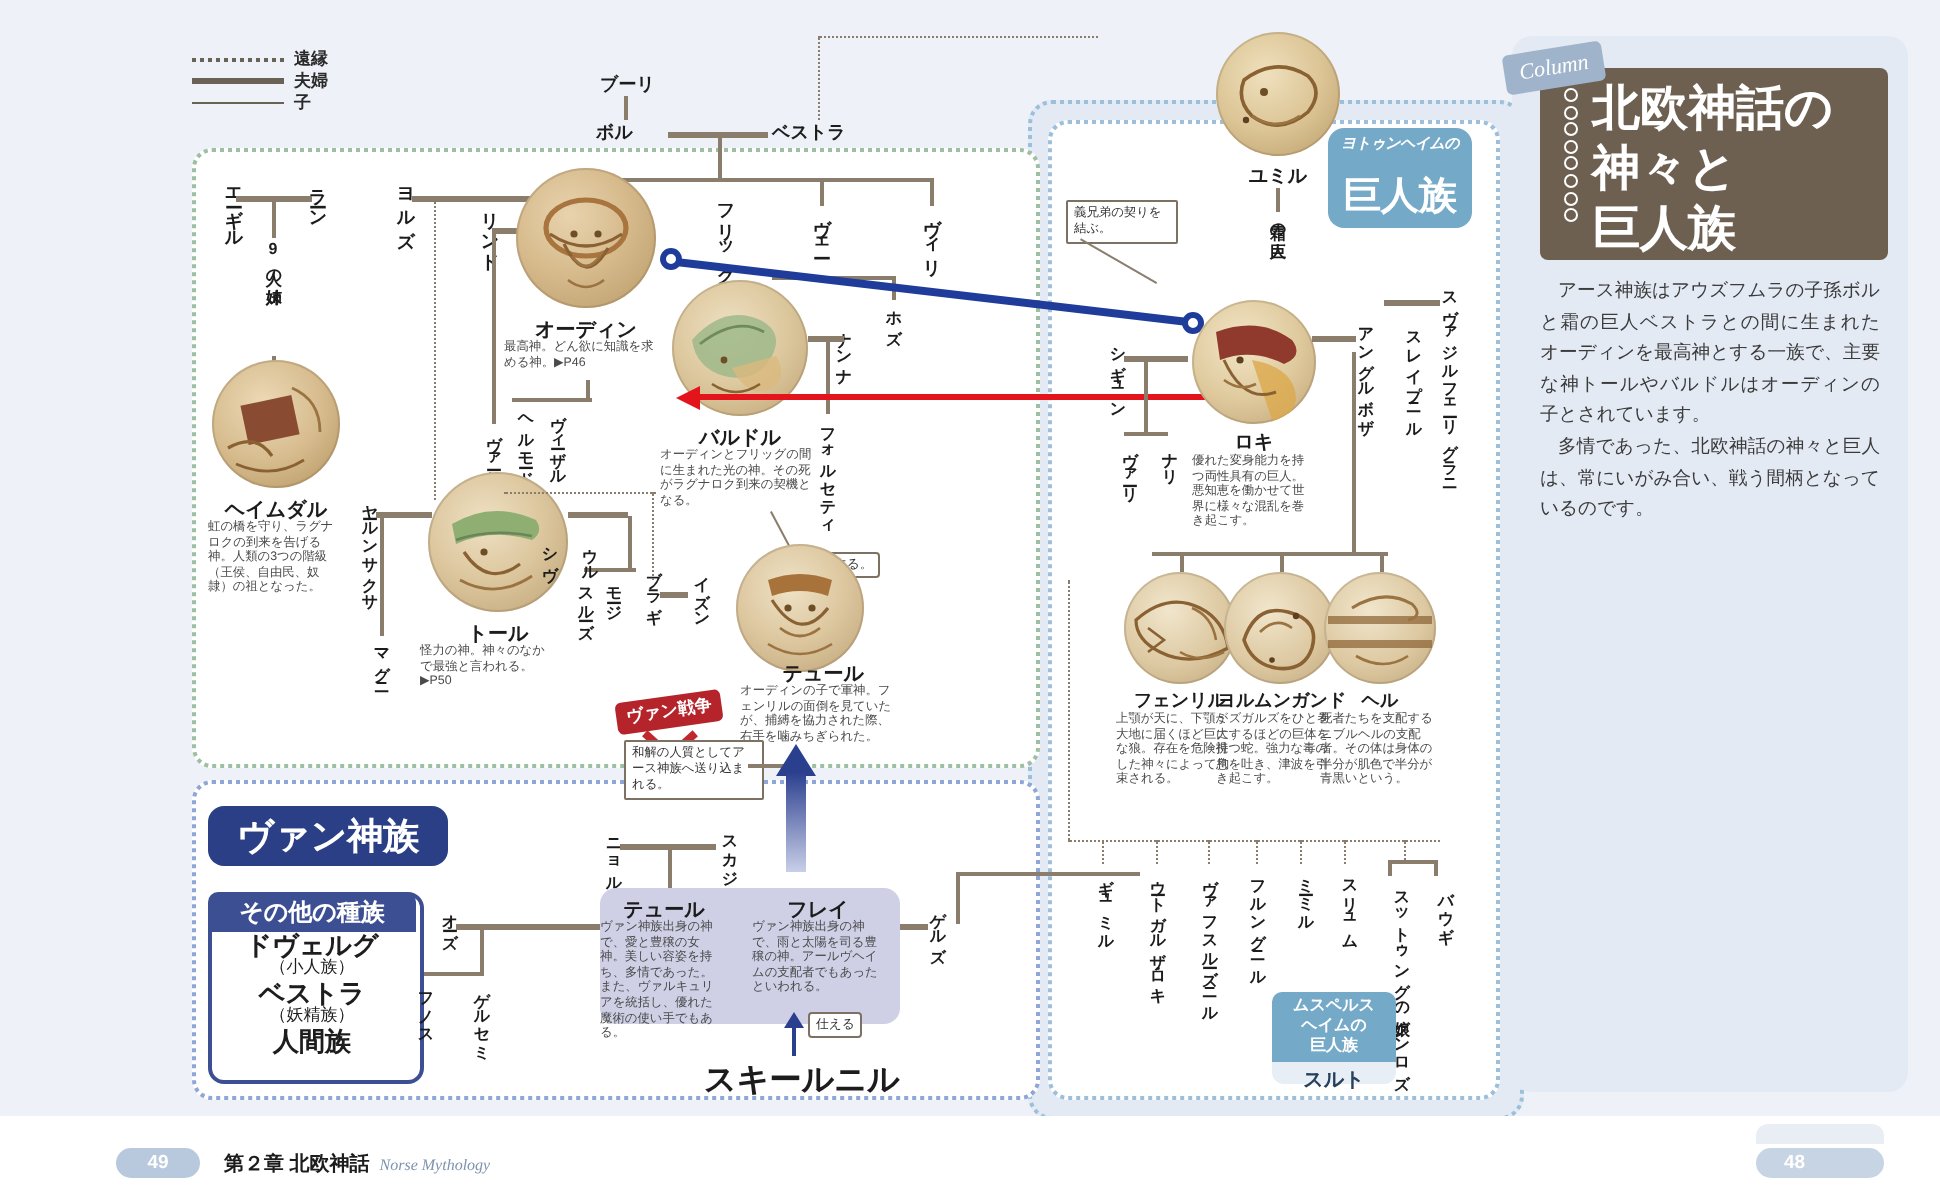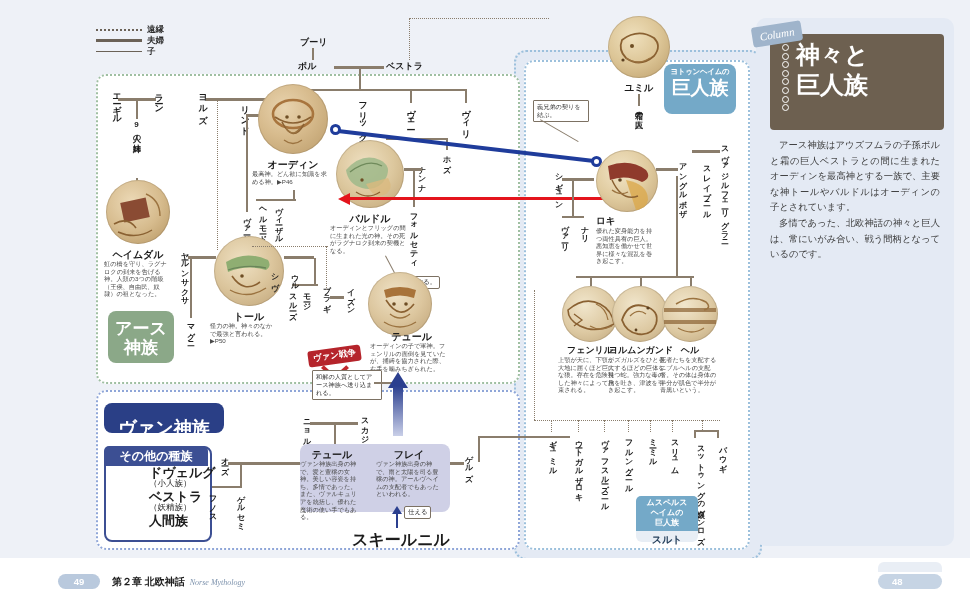--- a/index.html
+++ b/index.html
@@ -31,34 +31,34 @@
     background:#e4eaf4;border:2px dotted #9cc0dc;border-radius:12px;}
   .other-panel{left:104px;top:446px;width:104px;height:92px;
     background:#fff;border:2px solid #3c4f93;border-radius:8px;}
   
   .badge{position:absolute;border-radius:8px;text-align:center;
     font-weight:bold;color:#fff;line-height:1.12;}
   .badge-aesir{left:108px;top:311px;width:66px;height:52px;
     background:#8ba888;font-size:17px;padding-top:8px;box-sizing:border-box;
     color:#fff;}
   .badge-vanir{left:104px;top:403px;width:120px;height:30px;
-    background:#2a3f86;font-size:18px;padding-top:15px;box-sizing:border-box;}
+    background:#2a3f86;font-size:18px;padding-top:5px;box-sizing:border-box;}
   .badge-jotun{left:664px;top:64px;width:72px;height:50px;
     background:#74a9c8;font-size:19px;padding-top:4px;box-sizing:border-box;}
-  .badge-jotun .small{display:block;font-size:7.5px;letter-spacing:-.3px;margin-bottom:1px;}
+  .badge-jotun .small{display:block;font-size:7.5px;letter-spacing:-.3px;margin-bottom:12px;font-style:italic;}
   .badge-musp{position:absolute;left:636px;top:496px;width:62px;height:46px;
     background:#e8eef5;border-radius:6px;text-align:center;}
   .badge-musp .top{background:#74a9c8;color:#fff;font-weight:bold;font-size:8px;
     border-radius:5px 5px 0 0;line-height:10px;padding:2px 0 3px;}
   .badge-musp .bot{font-weight:bold;font-size:10px;padding-top:2px;color:#27415c;}
   .other-title{position:absolute;left:104px;top:446px;width:104px;height:20px;
     background:#3c4f93;color:#fff;font-weight:bold;font-size:12px;text-align:center;
     border-radius:5px 5px 0 0;line-height:20px;}
-  .other-list{position:absolute;left:104px;top:466px;width:104px;text-align:left;
-    font-size:13px;font-weight:bold;line-height:1.08;color:#1d1d1d;margin-left:45px;}
+  .other-list{position:absolute;left:104px;top:466px;width:104px;text-align:center;
+    font-size:13px;font-weight:bold;line-height:1.08;color:#1d1d1d;}
   .other-list .sub{font-size:8.5px;font-weight:normal;display:block;margin-top:-1px;}
   .other-list .it{margin-bottom:2px;}
   
   .col-wrap{position:absolute;left:756px;top:18px;width:198px;height:528px;
     background:#e4eaf4;border-radius:10px;}
   .col-head{position:absolute;left:770px;top:34px;width:174px;height:96px;
     background:#6d6050;border-radius:4px;color:#fff;font-weight:bold;
     font-size:24px;line-height:30px;padding:6px 8px 0 26px;box-sizing:border-box;}
   .col-tag{position:absolute;left:752px;top:24px;width:50px;height:20px;
     background:#9fb4cb;color:#fff;font-size:11px;font-style:italic;
@@ -235,24 +235,20 @@
     <svg width="64" height="64" viewBox="0 0 64 64">
       <rect x="16" y="20" width="26" height="20" fill="#8a4b33" transform="rotate(-12 29 30)"></rect>
       <path d="M8 44 q14 -8 22 4" fill="none" stroke="#8a6132" stroke-width="1.6"></path>
       <path d="M40 14 q14 6 14 22" fill="none" stroke="#9b7340" stroke-width="1.4"></path>
       <path d="M12 52 q18 8 34 -2" fill="none" stroke="#8a6132" stroke-width="1.4"></path>
     </svg>
   </div>
   <div class="nm" style="left:100px;top:248px;width:76px;text-align:center;font-size:10px;">ヘイムダル</div>
   <div class="desc" style="left:104px;top:260px;width:64px;">虹の橋を守り、ラグナロクの到来を告げる神。人類の3つの階級（王侯、自由民、奴隷）の祖となった。</div>
 
-  <div class="badge badge-aesir">
-    <div>アース</div>
-    <div>神族</div>
-  </div>
 
   <div class="lbl-v sm" style="left:178px;top:246px;">ヤールンサクサ</div>
   <div class="ln lnh" style="left:188px;top:256px;width:28px;height:3px;"></div>
   <div class="ln lnv" style="left:190px;top:258px;height:60px;"></div>
   <div class="lbl-v sm" style="left:184px;top:318px;">マグニ</div>
 
   <div class="portrait" style="left:214px;top:236px;width:70px;height:70px;
       background:radial-gradient(circle at 40% 36%,#efe1c3 0%,#dbc59c 50%,#bda175 100%);">
     <svg width="70" height="70" viewBox="0 0 70 70">
       <path d="M12 26 q20 -12 42 -2 q4 6 -2 10 q-20 -6 -38 2z" fill="#8fae72"></path>
@@ -399,21 +395,21 @@
   <div class="portrait" style="left:596px;top:150px;width:62px;height:62px;
       background:radial-gradient(circle at 40% 34%,#f2e5c7 0%,#e0cb9f 50%,#c0a376 100%);">
     <svg width="62" height="62" viewBox="0 0 62 62">
       <path d="M12 16 q22 -8 38 4 q6 8 -4 12 q-16 -8 -32 -2z" fill="#8f3a2c"></path>
       <path d="M30 30 q22 4 22 20 q-2 10 -12 10" fill="#dba94c" opacity=".8"></path>
       <path d="M16 30 q10 22 26 16" fill="none" stroke="#8a6132" stroke-width="1.5"></path>
       <circle cx="24" cy="30" r="1.8" fill="#5c4020"></circle>
       <path d="M16 40 q8 6 16 2" fill="none" stroke="#9b7340" stroke-width="1.3"></path>
     </svg>
   </div>
-  <div class="nm" style="left:596px;top:215px;width:62px;text-align:left;font-size:9.5px;">ロキ</div>
+  <div class="nm" style="left:596px;top:215px;width:62px;text-align:center;font-size:9.5px;">ロキ</div>
   <div class="desc" style="left:596px;top:227px;width:58px;">優れた変身能力を持つ両性具有の巨人。悪知恵を働かせて世界に様々な混乱を巻き起こす。</div>
 
   <div class="ln lnh" style="left:656px;top:168px;width:22px;height:3px;"></div>
   <div class="lbl-v sm" style="left:718px;top:140px;">スヴァジルフェーリ</div>
   <div class="ln lnh" style="left:692px;top:150px;width:28px;height:3px;"></div>
   <div class="lbl-v sm" style="left:700px;top:160px;">スレイプニル</div>
   <div class="lbl-v sm" style="left:718px;top:216px;">グラニ</div>
   <div class="lbl-v sm" style="left:676px;top:158px;">アングルボザ</div>
   <div class="ln lnv" style="left:676px;top:176px;height:100px;"></div>
   <div class="ln lnh" style="left:576px;top:276px;width:118px;"></div>
@@ -483,20 +479,21 @@
     <div class="top">
       <div>ムスペルス</div>
       <div>ヘイムの</div>
       <div>巨人族</div>
     </div>
     <div class="bot">スルト</div>
   </div>
 
   <div class="col-wrap"></div>
   <div class="col-head">
+    <div>北欧神話の</div>
     <div>神々と</div>
     <div>巨人族</div>
   </div>
   <div class="col-dots">
     <i></i>
       <i></i>
       <i></i>
       <i></i>
       <i></i>
       <i></i>

